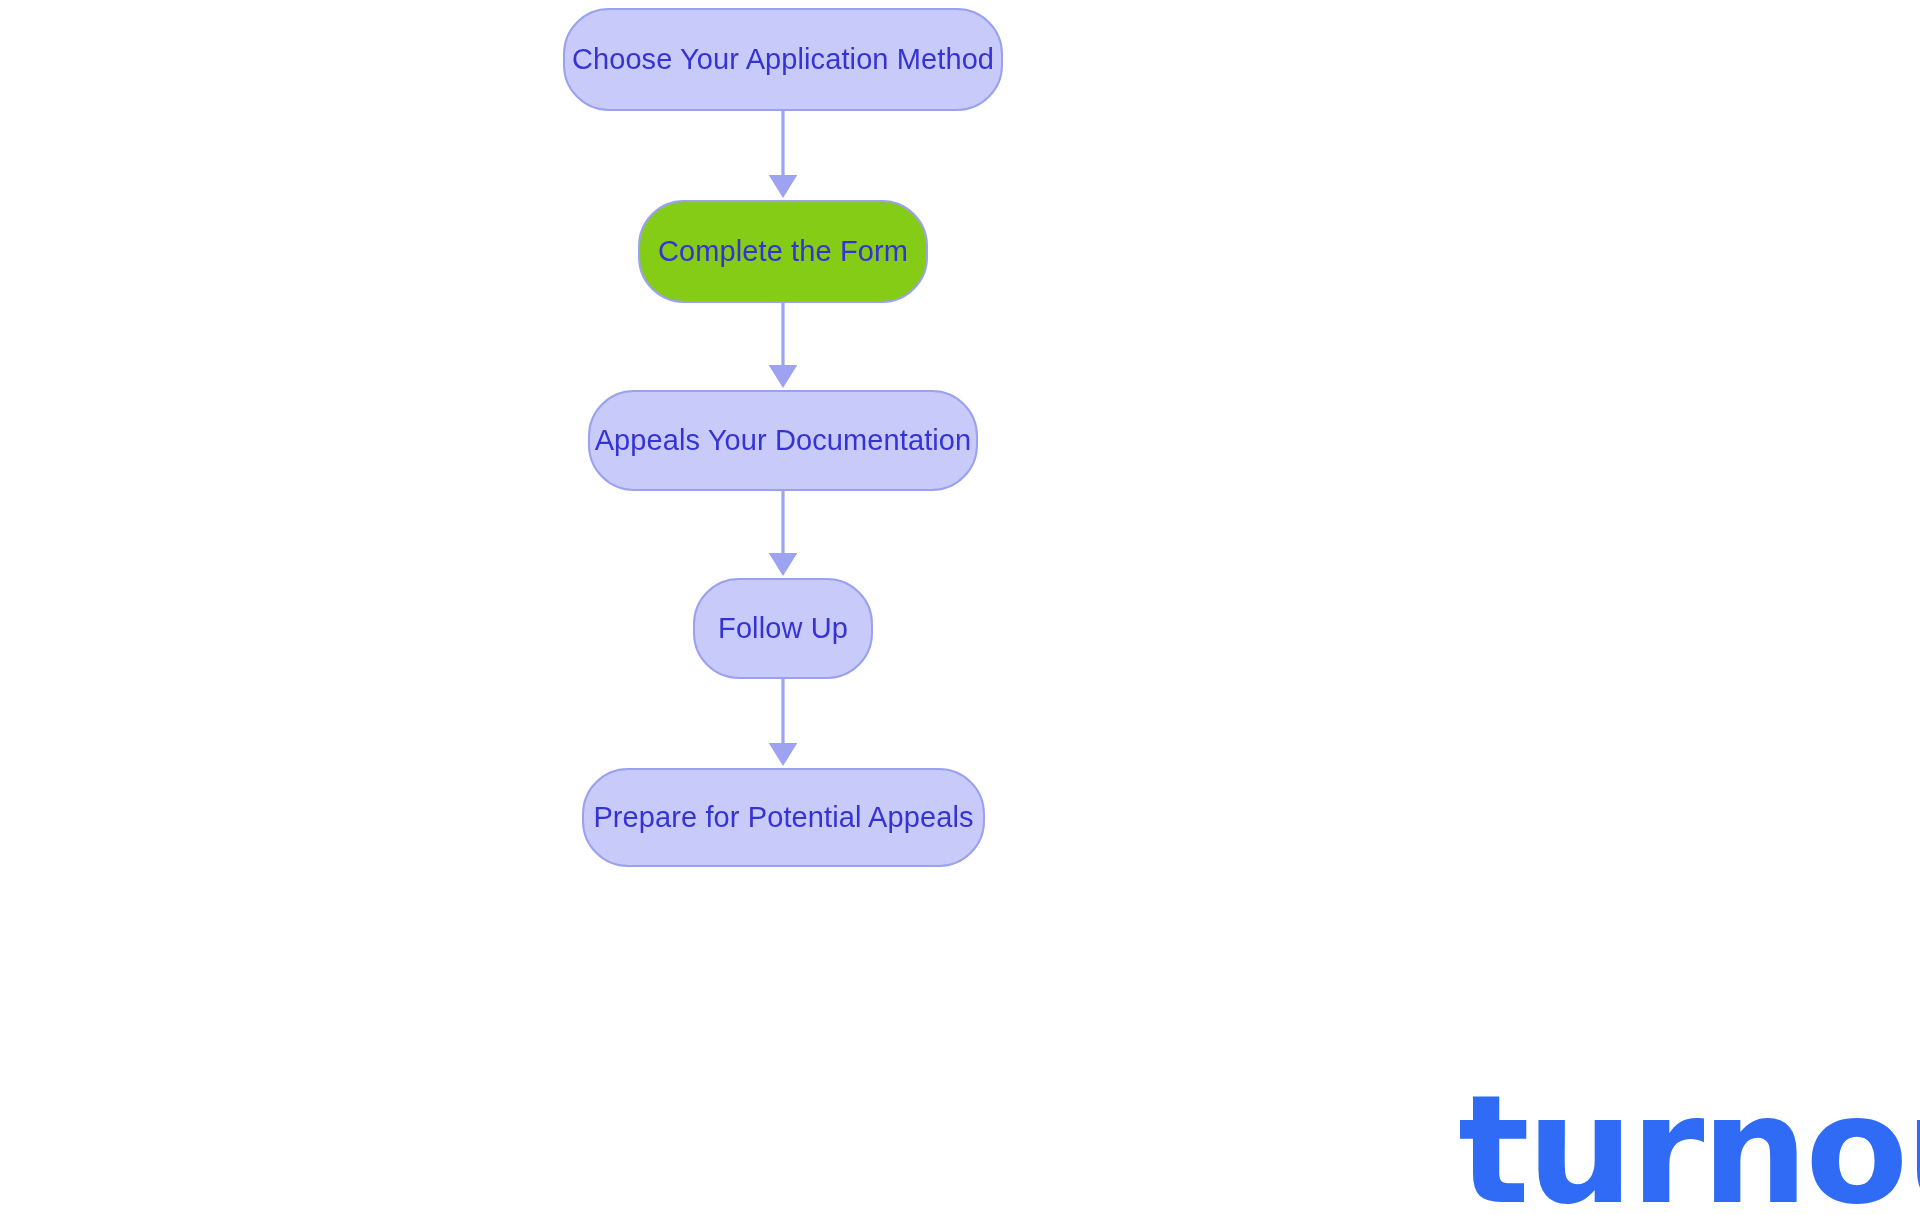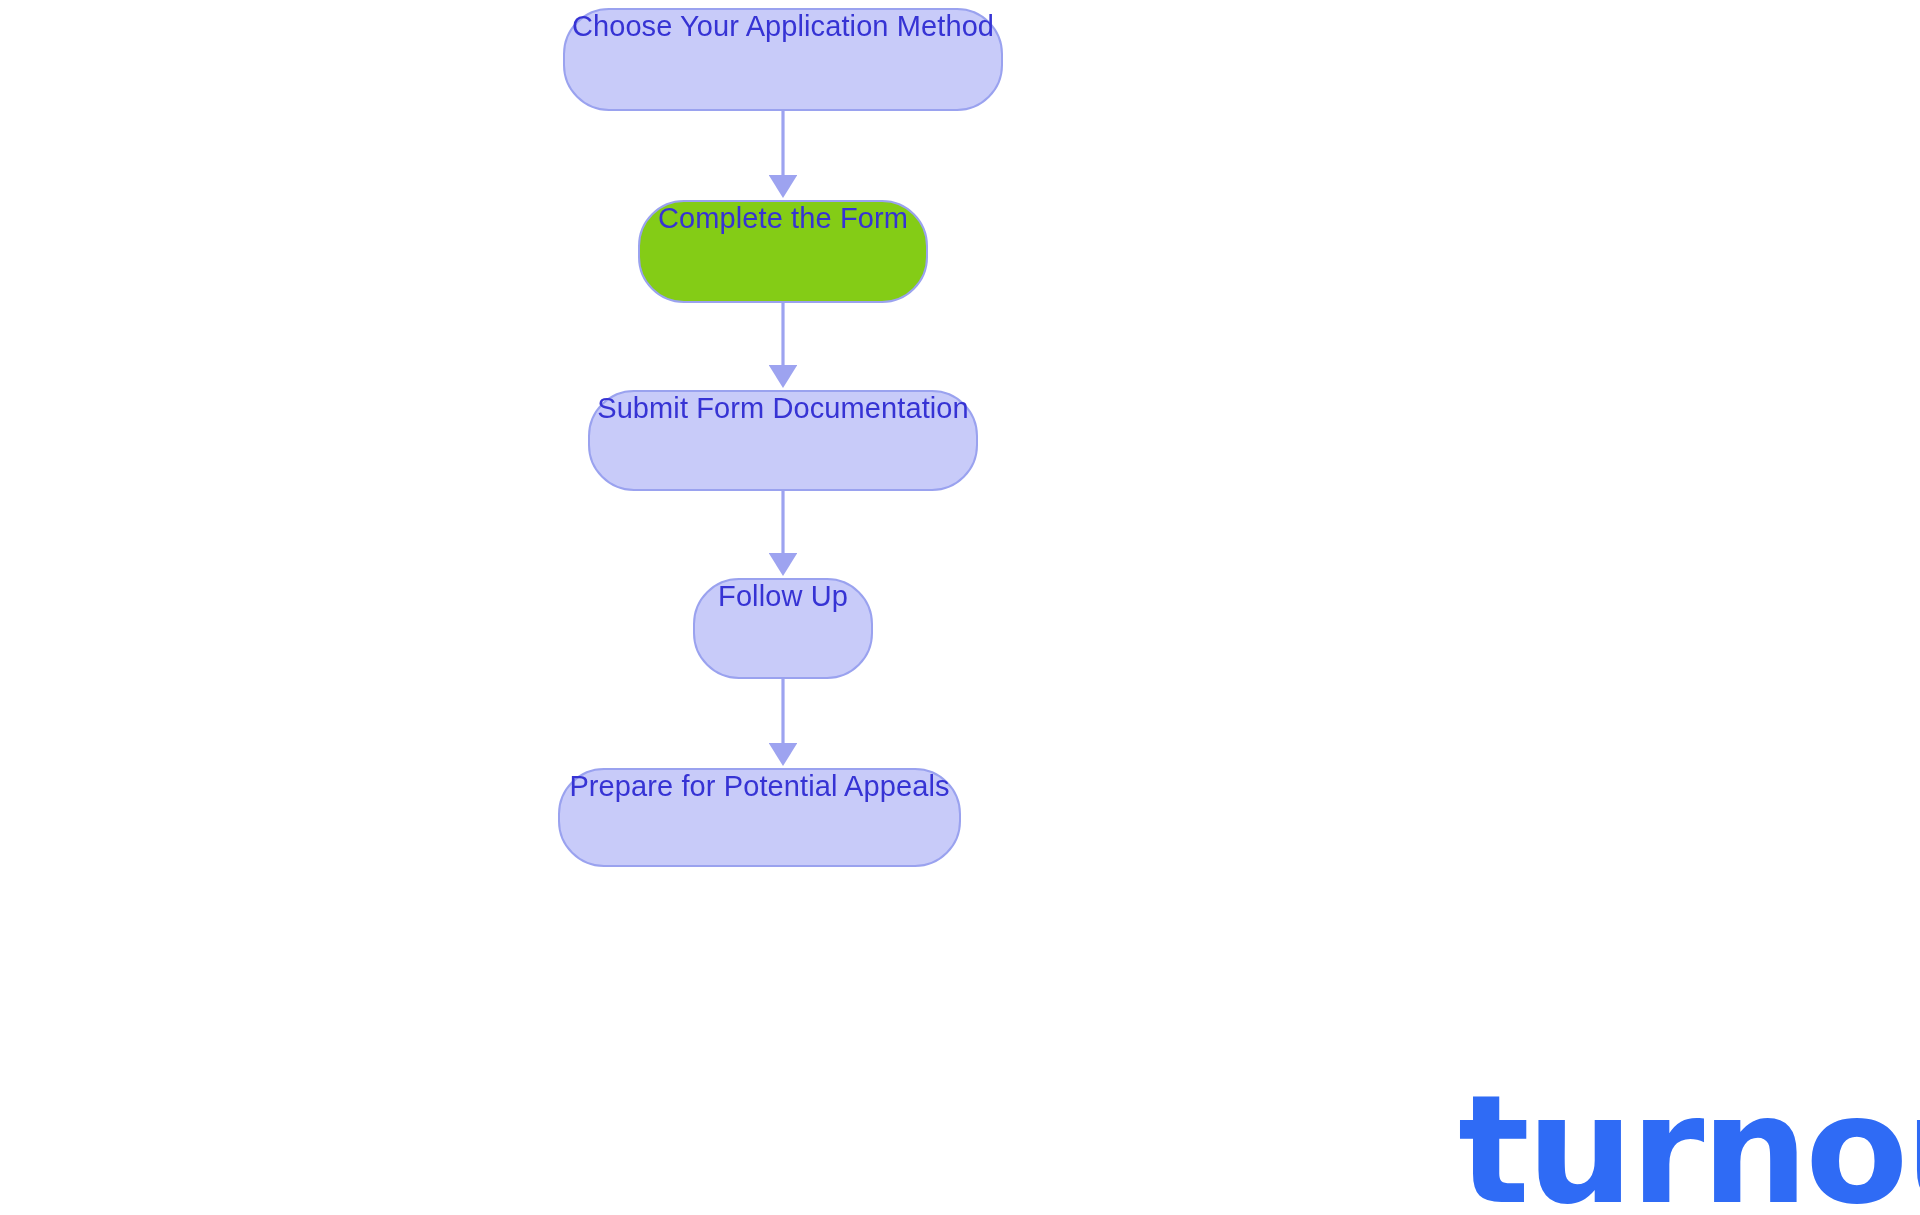--- a/index.html
+++ b/index.html
@@ -27,40 +27,41 @@
     left: 0;
     top: 0;
     width: 1920px;
     height: 1215px;
     display: block;
   }
   .node {
     position: absolute;
     box-sizing: border-box;
     display: flex;
+    align-items: center;
     justify-content: center;
     background: #c8cbf9;
     border: 2px solid #d946ef;
     color: #3633d4;
     text-align: center;
     line-height: 1.15;
     white-space: nowrap;
     user-select: none;
   }
   .node-label {
     display: block;
     font-weight: 400;
     letter-spacing: 0.1px;
   }
   
   #node-0 { left: 563px;  top: 8px;   width: 440px; height: 103px; border-radius: 46px; }
   #node-1 { left: 638px;  top: 200px; width: 290px; height: 103px; border-radius: 46px; }
   #node-2 { left: 588px;  top: 390px; width: 390px; height: 101px; border-radius: 46px; }
   #node-3 { left: 693px;  top: 578px; width: 180px; height: 101px; border-radius: 46px; }
-  #node-4 { left: 558px;  top: 768px; width: 403px; height: 99px;  border-radius: 46px; }
+  #node-4 { left: 582px;  top: 768px; width: 403px; height: 99px;  border-radius: 46px; }
 
   #node-0 .node-label { font-size: 29px; }
   #node-1 .node-label { font-size: 29px; }
   #node-2 .node-label { font-size: 29px; }
   #node-3 .node-label { font-size: 29px; }
   #node-4 .node-label { font-size: 29px; }
 
   #brand-logo {
     position: absolute;
     left: 1176px;
@@ -99,21 +100,21 @@
 
   <div class="node" id="node-0" style="background: rgb(200, 203, 249); border-color: rgb(154, 162, 239); color: rgb(54, 51, 212);">
     <span class="node-label">Choose Your Application Method</span>
   </div>
 
   <div class="node" id="node-1" style="background: #84cc16; border-color: rgb(154, 162, 239); color: rgb(54, 51, 212);">
     <span class="node-label">Complete the Form</span>
   </div>
 
   <div class="node" id="node-2" style="background: rgb(200, 203, 249); border-color: rgb(154, 162, 239); color: rgb(54, 51, 212);">
-    <span class="node-label">Submit Form Documentation</span>
+    <span class="node-label">Appeals Your Documentation</span>
   </div>
 
   <div class="node" id="node-3" style="background: rgb(200, 203, 249); border-color: rgb(154, 162, 239); color: rgb(54, 51, 212);">
     <span class="node-label">Follow Up</span>
   </div>
 
   <div class="node" id="node-4" style="background: rgb(200, 203, 249); border-color: rgb(154, 162, 239); color: rgb(54, 51, 212);">
     <span class="node-label">Prepare for Potential Appeals</span>
   </div>
 

